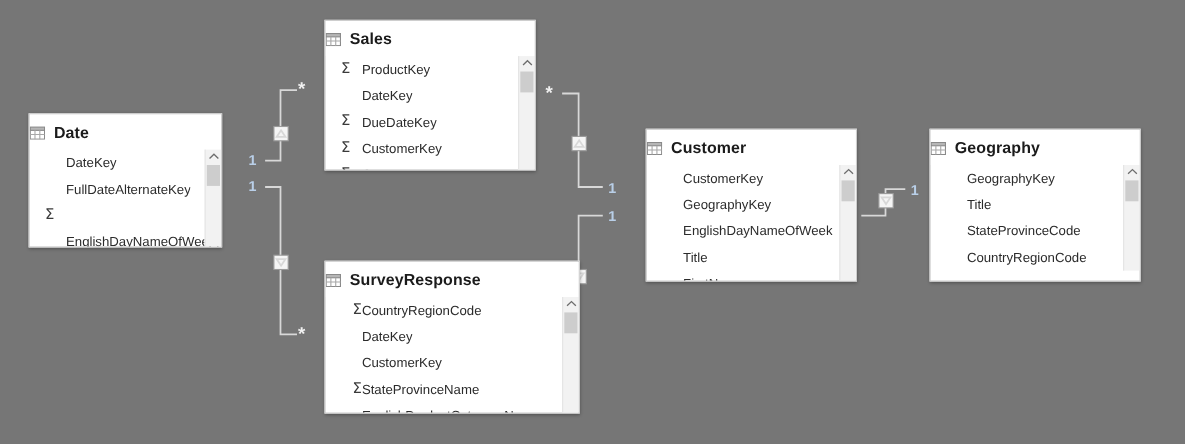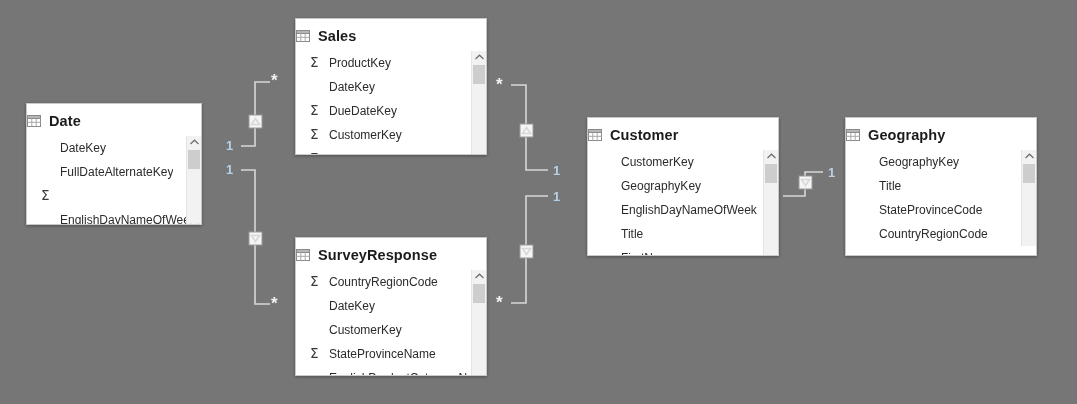--- a/index.html
+++ b/index.html
@@ -276,21 +276,21 @@
       <div class="vscroll">
         <svg class="chev" viewBox="0 0 11 9">
           <path d="M1.5 6 L5.5 2.2 L9.5 6" fill="none" stroke="#6e6e6e" stroke-width="1.2"></path>
         </svg>
         <div class="scroll-spacer"></div>
 
         <div class="vthumb" style="top:14px;"></div>
       </div>
     </div>
   </div>
-      <div class="tbl" style="left: 295px; top: 237px; width: 192px; height: 139px;">
+      <div class="tbl" style="left: 295px; top: 237px; width: 232px; height: 139px; text-align: right;">
     <div class="tbl-header">
       <svg class="grid-icon" viewBox="0 0 14 12">
         <rect x="0.5" y="0.5" width="13" height="11" fill="#ffffff" stroke="#8a8a8a"></rect>
         <rect x="0.5" y="0.5" width="13" height="3" fill="#b6b6b6" stroke="#8a8a8a"></rect>
         <line x1="4.8" y1="3.5" x2="4.8" y2="11.5" stroke="#a8a8a8"></line>
         <line x1="9.2" y1="3.5" x2="9.2" y2="11.5" stroke="#a8a8a8"></line>
         <line x1="0.5" y1="7.3" x2="13.5" y2="7.3" stroke="#a8a8a8"></line>
       </svg>
       <span class="tbl-title">SurveyResponse</span>
     </div>

